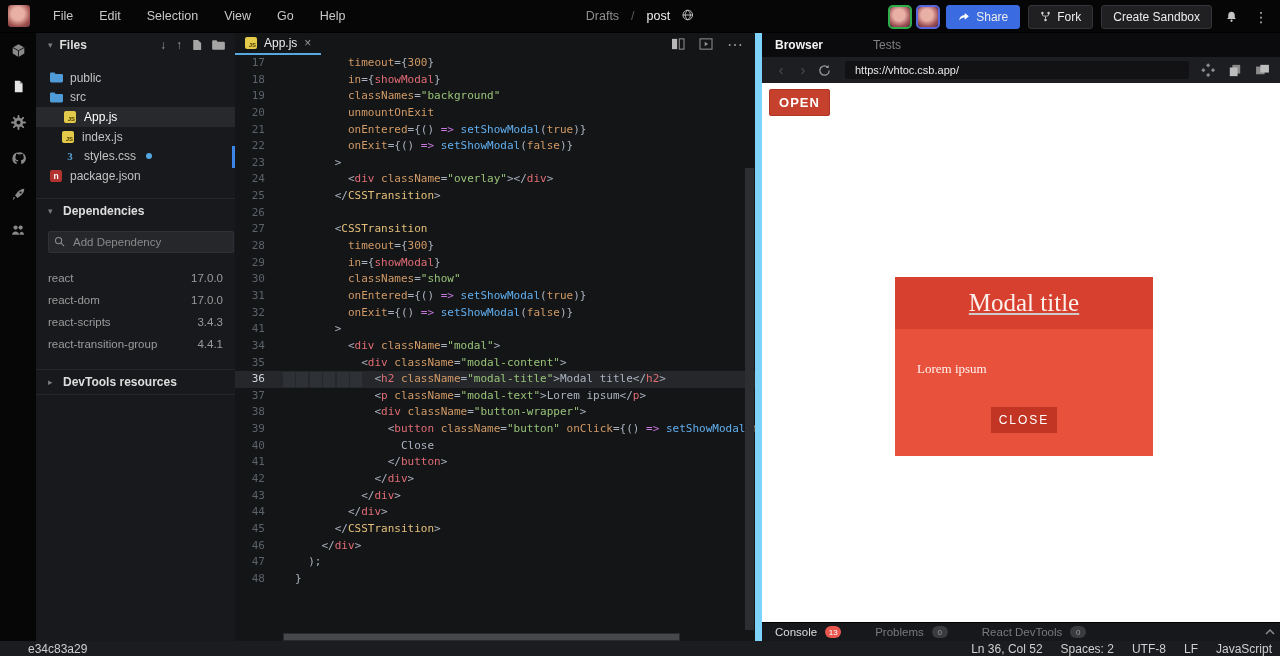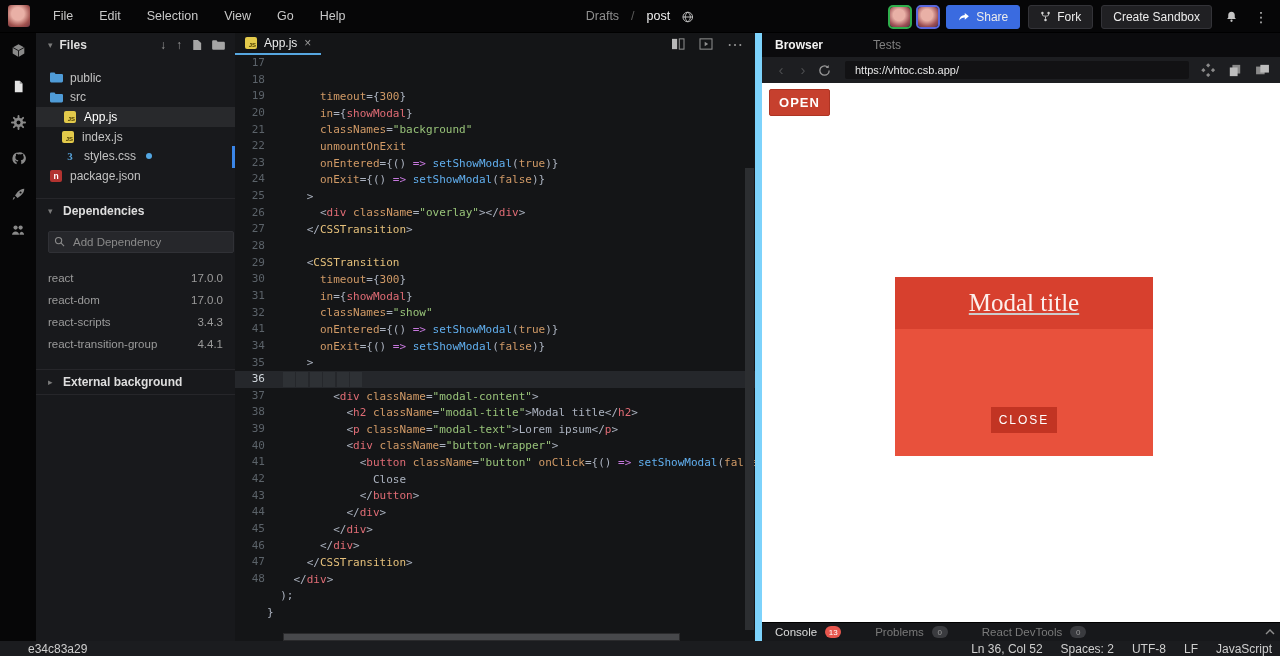--- a/index.html
+++ b/index.html
@@ -7,21 +7,21 @@
   .app{ position:relative; width:1280px; height:656px; overflow:hidden;
         font-family:"Liberation Sans", sans-serif; background:#141517; color:#ccc; user-select:none;}
 
   
   .menubar{ position:absolute; left:0; top:0; width:1280px; height:33px; background:#060607;
             display:flex; align-items:center; border-bottom:1px solid #000; z-index:30;}
   .logo{ width:22px; height:22px; border-radius:3px; margin-left:8px;
          background:radial-gradient(circle at 45% 40%, #e9b0a6 0 35%, #a0524e 70%, #6c3440); }
   .menus{ display:flex; margin-left:10px; }
   .menu-item{ padding:0 13px; font-size:12.5px; color:#c9c9c9; line-height:33px; cursor:default;}
-  .breadcrumb{ position:absolute; left:50%; transform:translateX(-50%); display:flex; align-items:flex-end; gap:12px; font-size:12.5px;}
+  .breadcrumb{ position:absolute; left:50%; transform:translateX(-50%); display:flex; align-items:flex-start; gap:12px; font-size:12.5px;}
   .bc-folder{ color:#8f8f8f; } .bc-sep{ color:#5a5a5a;} .bc-title{ color:#f0f0f0; }
   .mb-right{ position:absolute; right:8px; top:0; height:33px; display:flex; align-items:center; gap:8px;}
   .avatar{ width:20px; height:20px; border-radius:3px;
            background:radial-gradient(circle at 45% 40%, #e9b0a6 0 35%, #9c4f55 70%, #5d3345);}
   .avatar.green{ outline:2px solid #2fae4c; } .avatar.blue{ outline:2px solid #5a68de; }
   .btn{ height:24px; display:flex; align-items:center; gap:6px; padding:0 11px; border-radius:3px;
         font-size:12px; color:#ececec; background:#202023; border:1px solid #333338;}
   .btn.primary{ background:#3a6be0; border-color:#3a6be0; }
   .icon-btn{ width:22px; display:flex; justify-content:center; align-items:center; color:#c5c5c5;}
   .kebab{ font-size:14px; color:#c5c5c5; padding:0 4px;}
@@ -68,21 +68,21 @@
   .tabbar{ height:22px; display:flex; align-items:stretch; }
   .tab{ display:flex; align-items:center; gap:7px; padding:0 10px; border-bottom:2px solid #57a7e0;}
   .tab-label{ font-size:12px; color:#ececec; }
   .tab-close{ color:#9a9a9a; font-size:12px; }
   .tabbar-right{ margin-left:auto; display:flex; align-items:center; gap:14px; padding-right:12px; color:#8f8f8f;}
   .code{ position:relative; font-family:"DejaVu Sans Mono", monospace; font-size:11px; }
   .code-line{ height:16.65px; line-height:16.65px; white-space:pre; position:relative; }
   .code-line.active{ background:#25272b; }
   .ln{ position:absolute; left:0; width:30px; text-align:right; color:#5b6269; }
   .code-line.active .ln{ color:#ced4da; }
-  .ct{ position:absolute; left:32px;margin-top:34px; }
+  .ct{ position:absolute; left:60px; }
   .guide{ position:absolute; top:1px; height:14.5px; width:12px; background:#2e3135; }
   .tk-p{ color:#abb2bf; } .tk-a{ color:#d19a66; } .tk-s{ color:#98c379; } .tk-t{ color:#e06c75; }
   .tk-c{ color:#e5c07b; } .tk-f{ color:#61afef; } .tk-o{ color:#c678dd; } .tk-n{ color:#d19a66; }
   .tk-v{ color:#e06c75; }
   .hscroll{ position:absolute; left:48px; bottom:0; width:397px; height:8px; background:#47484b; border:1px solid #2a2a2c;}
   .vscroll{ position:absolute; right:1px; top:135px; width:9px; height:462px; background:#2c2e31;}
 
   
   .rightpanel{ position:absolute; left:755px; top:33px; width:525px; height:608px; background:#0b0b0d; border-left:7px solid #7dd3fc;}
   .rtabs{ height:24px; display:flex; align-items:center; padding-left:13px; gap:50px;}
@@ -336,21 +336,21 @@
               <div class="dep-name">react-transition-group</div>
               <div class="dep-version">4.4.1</div>
             </div>
           </div>
       </div>
     </div>
 
     <div class="section" style="border-bottom:1px solid #26262a;">
       <div class="section-header">
         <span class="chev">▸</span>
-        <span class="side-title">External background</span>
+        <span class="side-title">DevTools resources</span>
       </div>
     </div>
   </aside>
 
   <main class="editor">
     <div class="tabbar">
       <div class="tab">
         <span class="ic-js">JS</span>
         <span class="tab-label">App.js</span>
         <span class="tab-close">×</span>
@@ -449,20 +449,21 @@
           </span>
       </div>
     </div>
 
     <div class="preview">
       <button class="open-btn" style="background: rgb(198, 64, 46);">OPEN</button>
       <div class="modal" style="background: rgb(232, 81, 60);">
         <div class="modal-header" style="background: rgb(215, 64, 46); text-decoration: underline;">
           <h2 class="modal-title">Modal title</h2>
         </div>
+        <p class="modal-text">Lorem ipsum</p>
         <button class="close-btn" style="background: rgb(194, 52, 35);">CLOSE</button>
       </div>
     </div>
 
     <div class="consolebar">
       <div class="console-tab active">
           <div>Console</div>
           <div class="badge alert">13</div>
         </div>
         <div class="console-tab">

